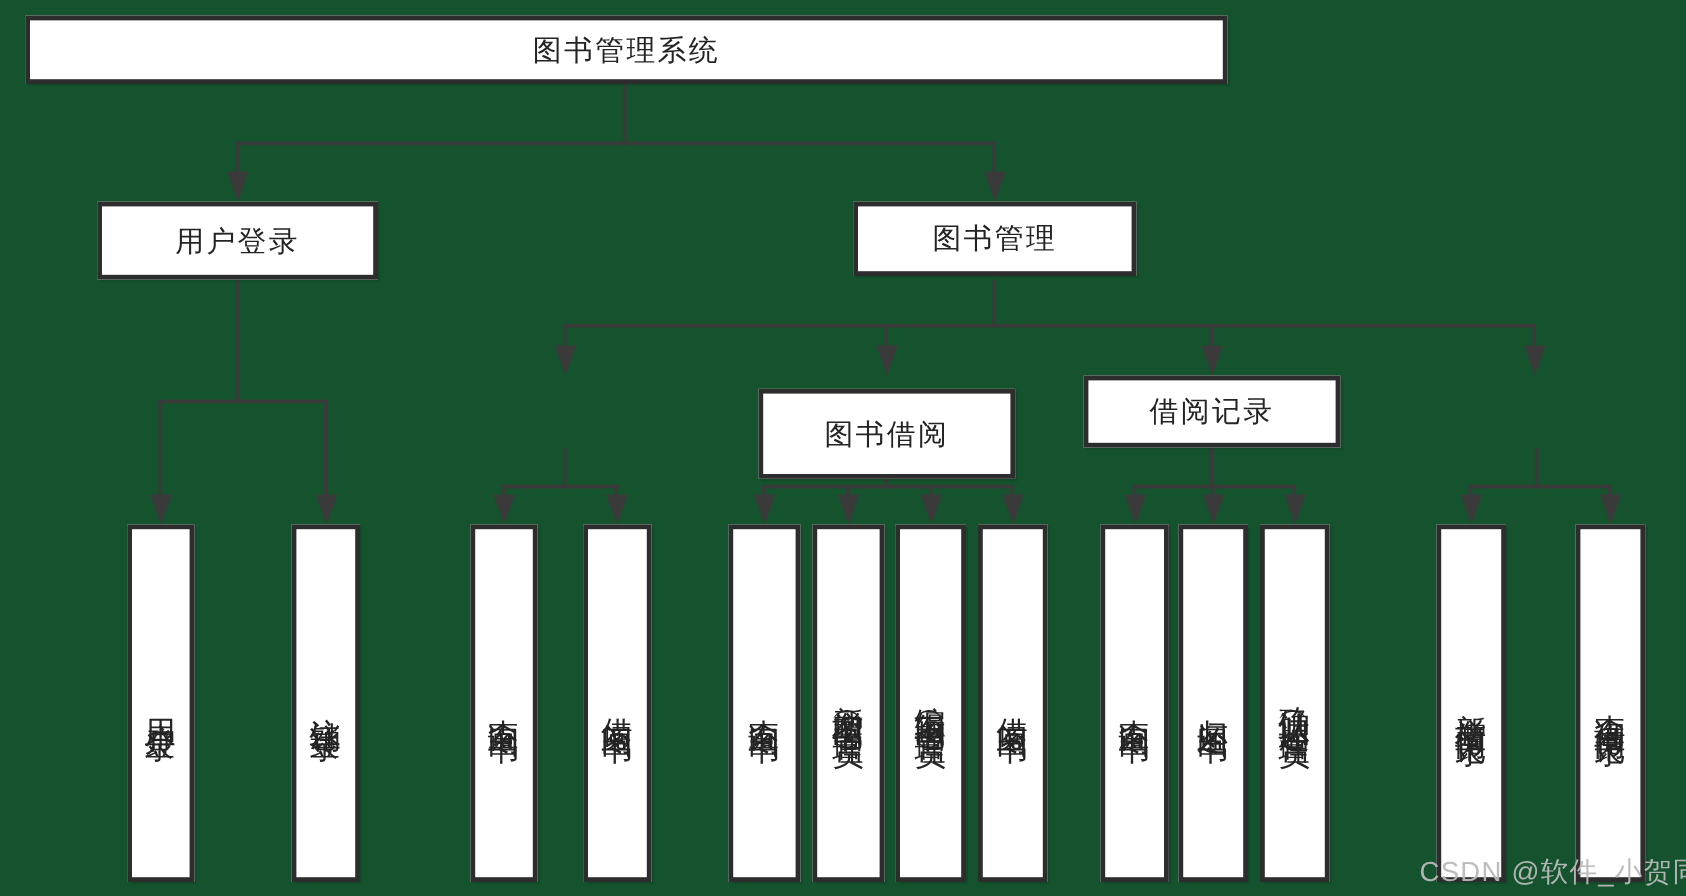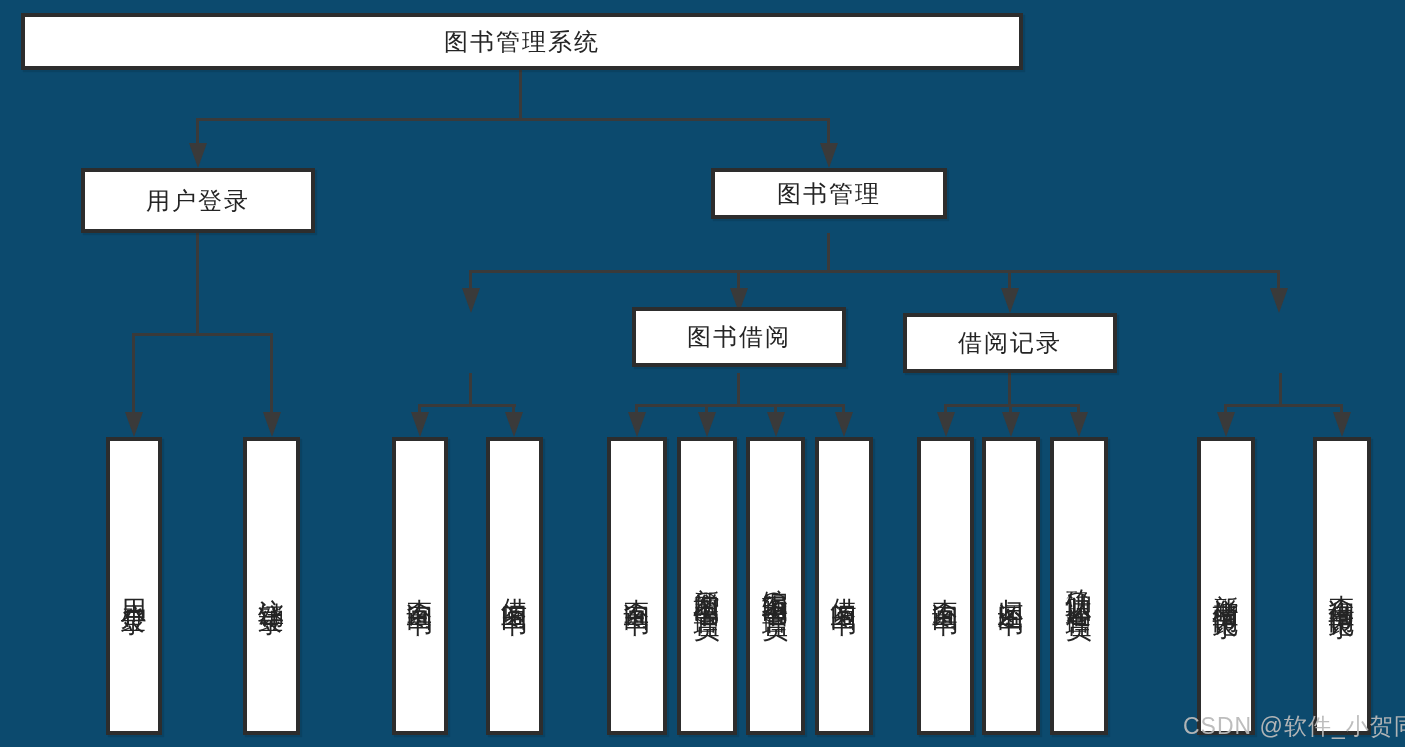--- a/index.html
+++ b/index.html
@@ -5,21 +5,21 @@
   html, body {
     margin: 0;
     padding: 0;
     background: #ffffff;
     font-family: "Liberation Sans", sans-serif;
   }
   .canvas {
     position: relative;
     width: 1405px;
     height: 747px;
-    background: #0c4a6e;
+    background: #14532d;
     overflow: hidden;
   }
   
   .box {
     position: absolute;
     box-sizing: border-box;
     background: #ffffff;
     border: 4px solid #2d2d2d;
     display: flex;
     align-items: center;
@@ -132,25 +132,25 @@
   <div class="vline" style="left:1340px;top:404px;height:12px"></div>
   <div class="ah" style="left:1333px;top:412px"></div>
 
   <div class="box" style="left:21px;top:13px;width:1002px;height:57px">
     <span class="hlabel">图书管理系统</span>
   </div>
 
   <div class="box" style="left:81px;top:168px;width:234px;height:65px">
     <span class="hlabel">用户登录</span>
   </div>
-  <div class="box" style="left:711px;top:168px;width:236px;height:51px">
+  <div class="box" style="left:711px;top:168px;width:236px;height:62px">
     <span class="hlabel">图书管理</span>
   </div>
 
-  <div class="box" style="left:632px;top:307px;width:214px;height:60px">
+  <div class="box" style="left:632px;top:324px;width:214px;height:75px">
     <span class="hlabel">图书借阅</span>
   </div>
   <div class="box" style="left:903px;top:313px;width:214px;height:60px">
     <span class="hlabel">借阅记录</span>
   </div>
 
   <div class="box" style="left:106px;top:437px;width:56px;height:298px">
     <span class="vlabel">用户登录</span>
   </div>
   <div class="box" style="left:243px;top:437px;width:57px;height:298px">

